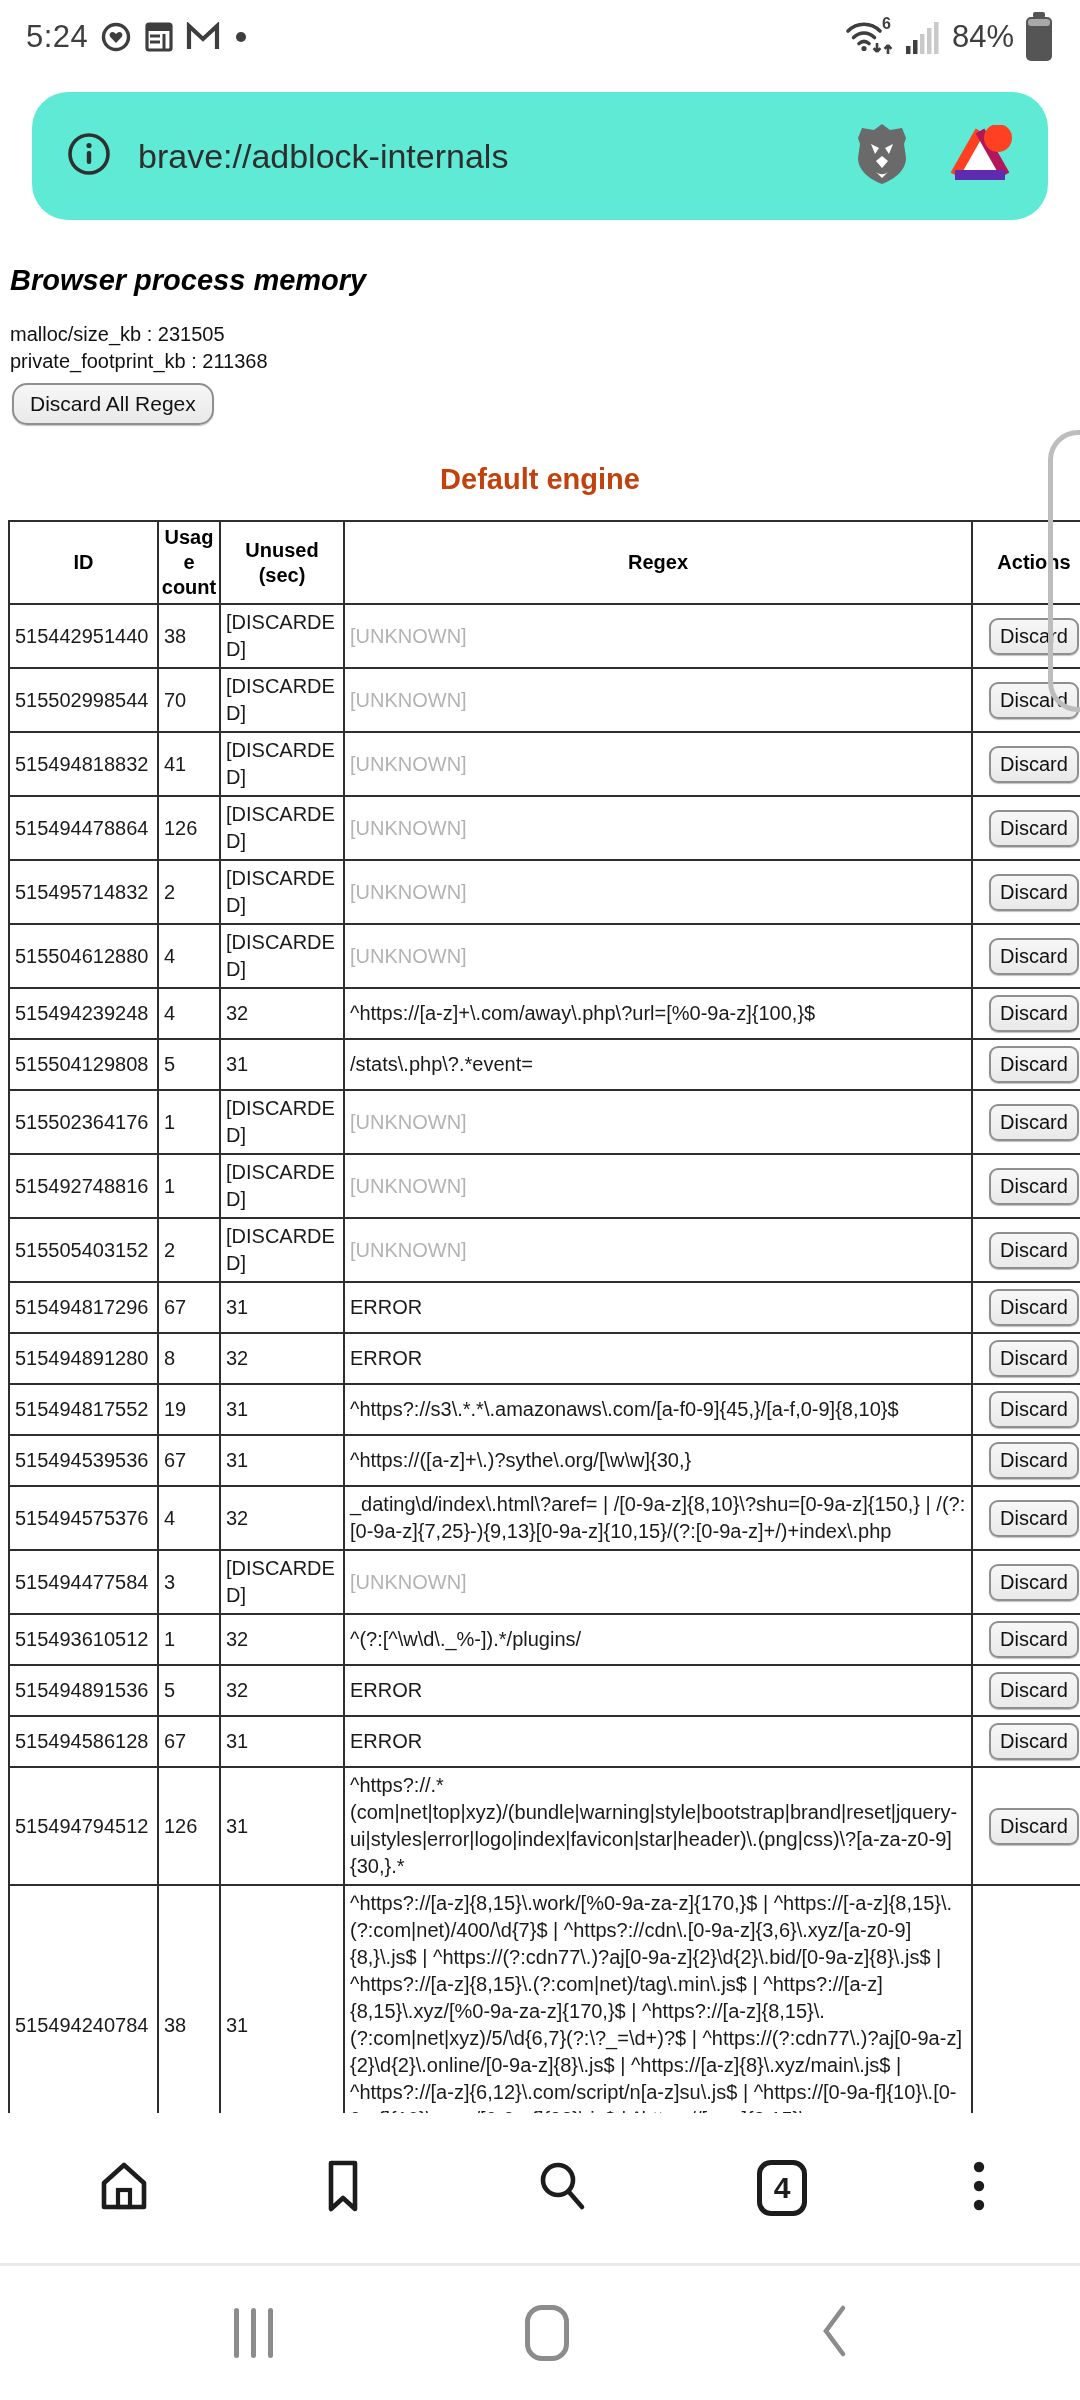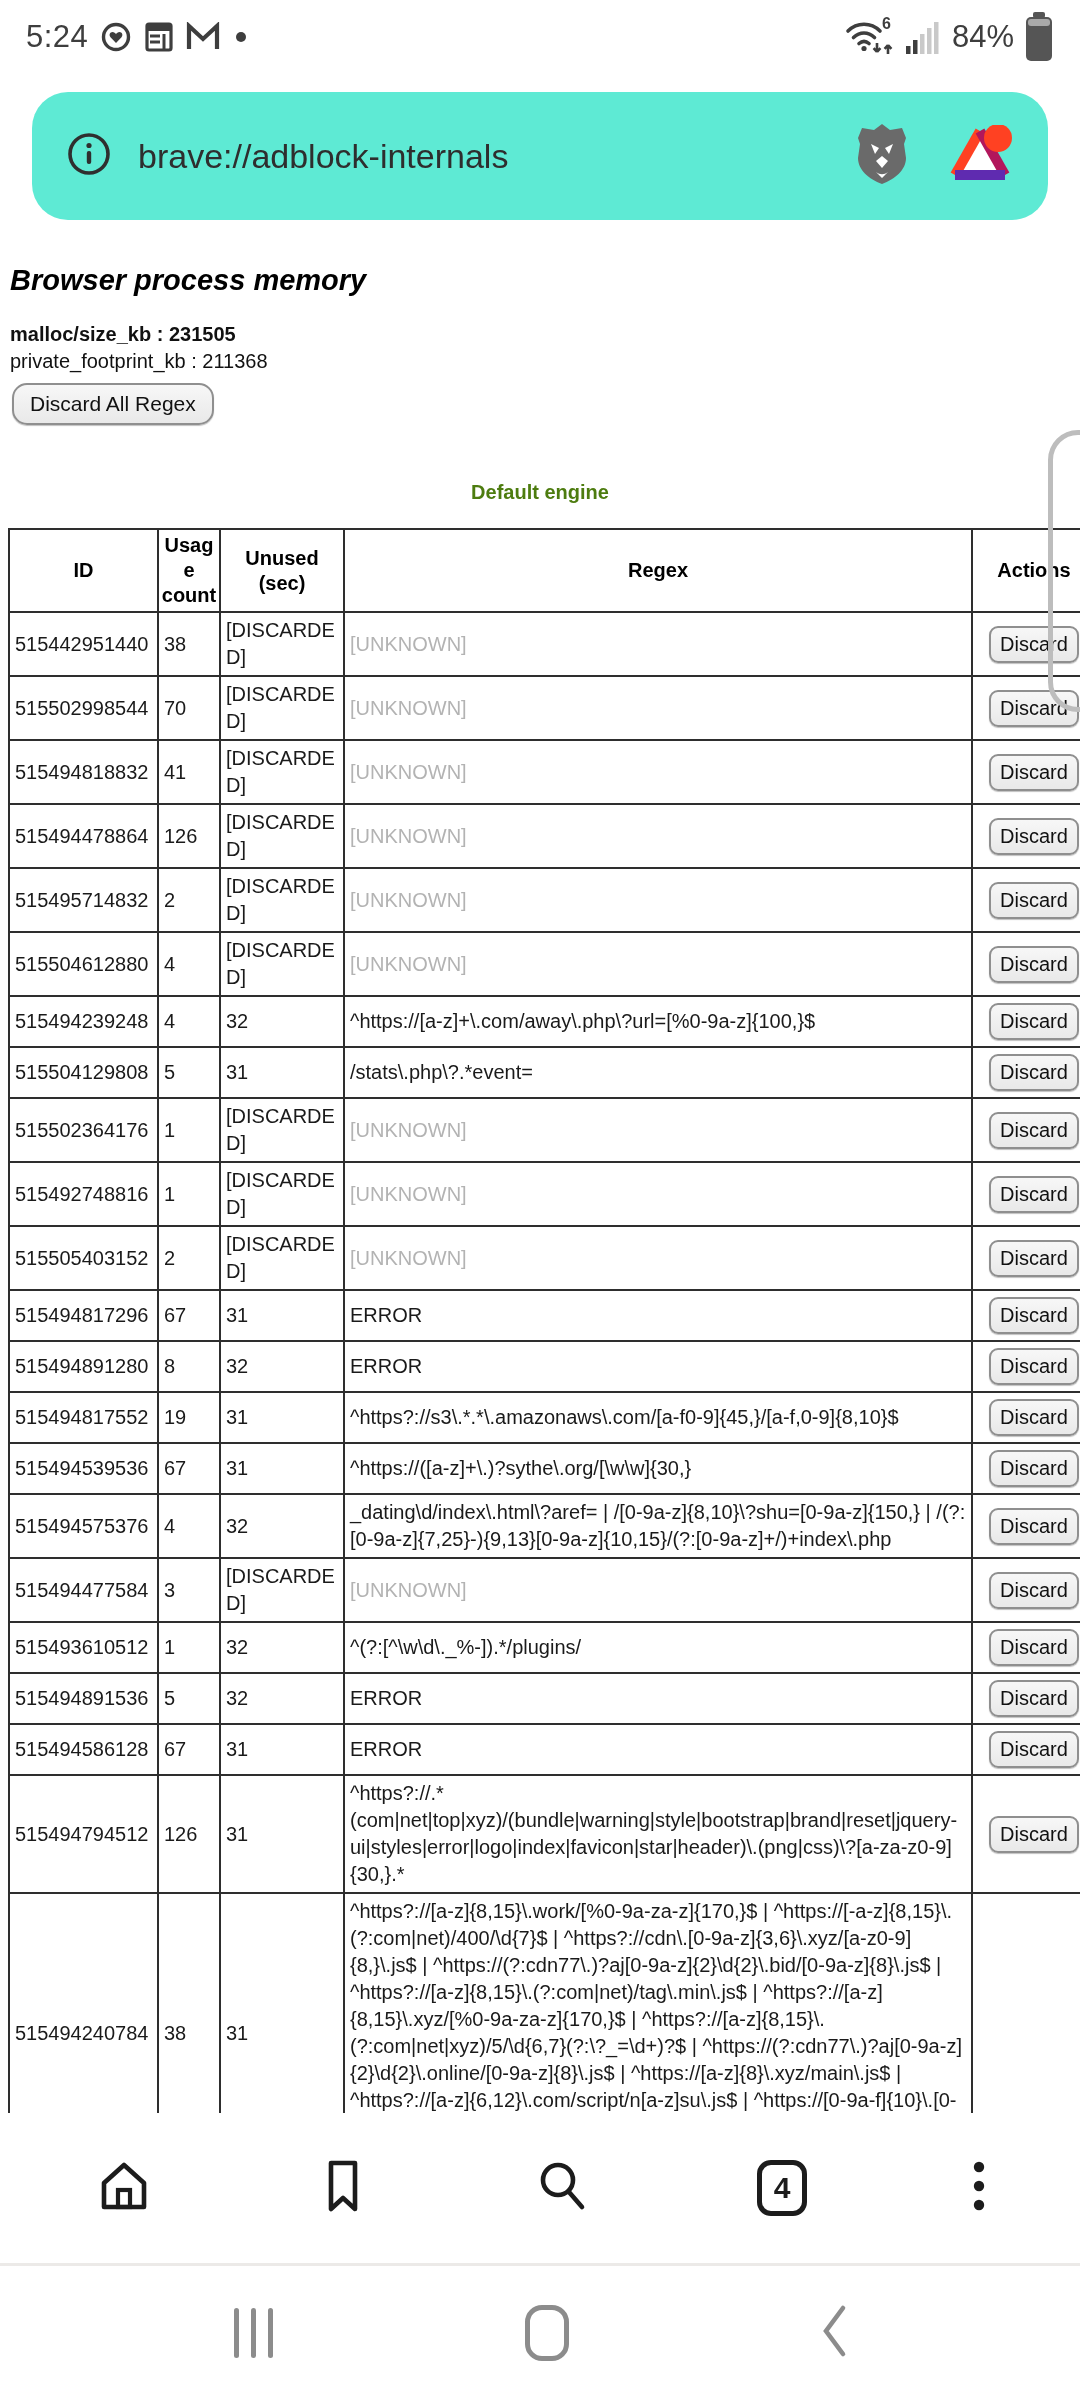--- a/index.html
+++ b/index.html
@@ -34,30 +34,30 @@
     white-space:nowrap; overflow:hidden;
   }
   .omni-icons { display:flex; align-items:center; gap:40px; }
   
   .viewport {
     position:absolute; top:224px; left:0; width:1080px; height:1889px;
     overflow:hidden; background:#fff;
   }
   .mem-heading { margin:40px 0 0 10px; font-size:29px; font-weight:bold; color:#000;font-style:italic; }
   .mem-line { margin-left:10px; font-size:20px; line-height:27px; color:#111; }
-  .mem-line:first-of-type { margin-top:24px;font-weight:bold; }
+  .mem-line:first-of-type { margin-top:24px; }
   .btn {
     font-family:"Liberation Sans", sans-serif;
     background:linear-gradient(#f7f7f7,#e9e9e9);
     border:2px solid #8f8f8f; border-radius:15px;
     font-size:21px; color:#111; padding:7px 16px;
     box-shadow:0 1px 1px rgba(0,0,0,0.25);
   }
   .discard-all { margin:8px 0 0 12px; }
-  .engine-heading { margin-top:56px; text-align:center; font-size:20px; font-weight:bold; color:#4d7c0f; }
+  .engine-heading { margin-top:38px; text-align:center; font-size:29px; font-weight:bold; color:#c2410c; }
   
   table.regex-table {
     margin:24px 8px 0 8px; width:1064px;
     border-collapse:collapse; table-layout:fixed;
   }
   .regex-table th, .regex-table td {
     border:2px solid #2e2e2e; vertical-align:middle;
     font-size:20px; line-height:27px; padding:4px 5px;
     word-wrap:break-word; overflow-wrap:break-word;
   }

